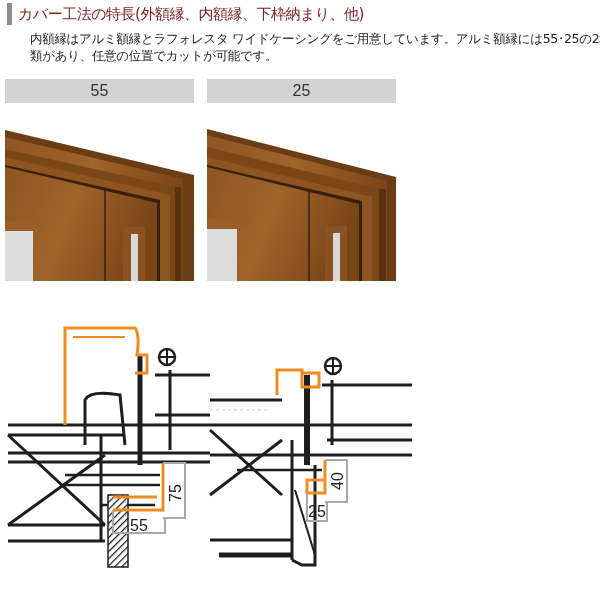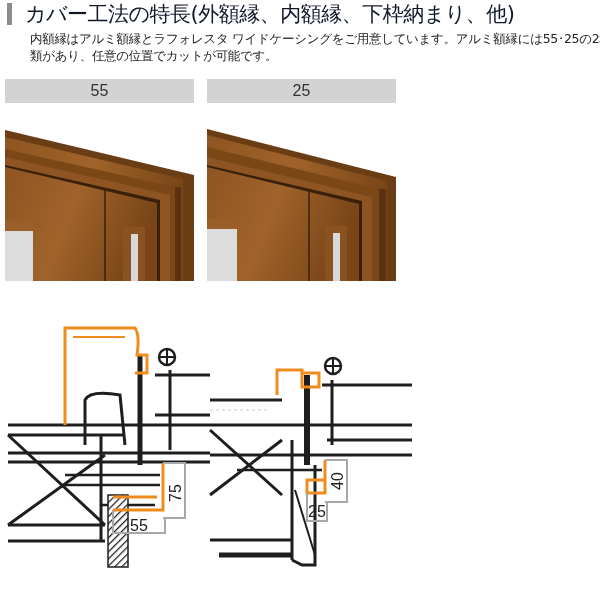--- a/index.html
+++ b/index.html
@@ -1,19 +1,19 @@
 <!DOCTYPE html>
 <html><head>
 <meta charset="utf-8">
 <style>
   html, body { margin:0; padding:0; background:#ffffff; }
   body { width:600px; height:600px; position:relative; overflow:hidden;
          font-family:"DejaVu Sans", "Liberation Sans", sans-serif; color:#222; }
   .title-bar { position:absolute; left:7px; top:3px; width:5px; height:22px; background:#8c8c8c; }
-  .title { position:absolute; left:25px; top:2px; font-size:21px; line-height:24px; color:#0f172a; white-space:nowrap; letter-spacing:-0.5px; }
+  .title { position:absolute; left:18px; top:2px; font-size:15px; line-height:24px; color:#7f1d1d; white-space:nowrap; letter-spacing:-0.5px; }
   .desc { position:absolute; left:6px; top:30px; width:592px; font-size:12.5px; line-height:17px; color:#222; letter-spacing:-0.3px;margin-left:24px; }
   .label-bar { position:absolute; top:79px; height:24px; background:#d3d3d3; color:#333;
                font-family:"Liberation Sans", sans-serif; font-size:16px; line-height:24px; text-align:center; }
   .photo { position:absolute; top:127px; width:189px; height:154px; overflow:hidden; }
   .diagram { position:absolute; top:315px; }
 </style>
 </head>
 <body>
 
 <div class="title-bar"></div>

